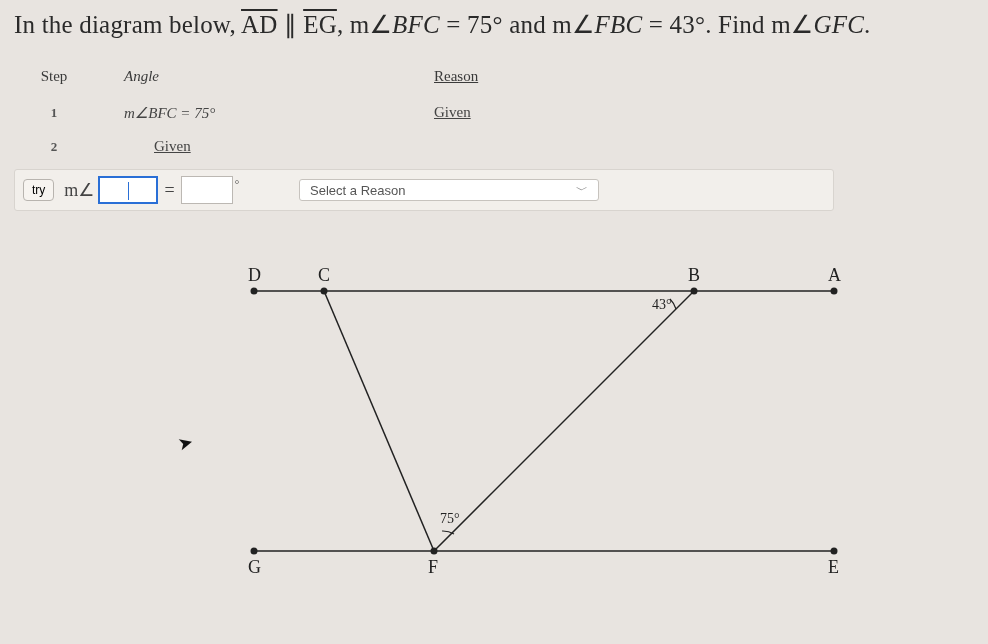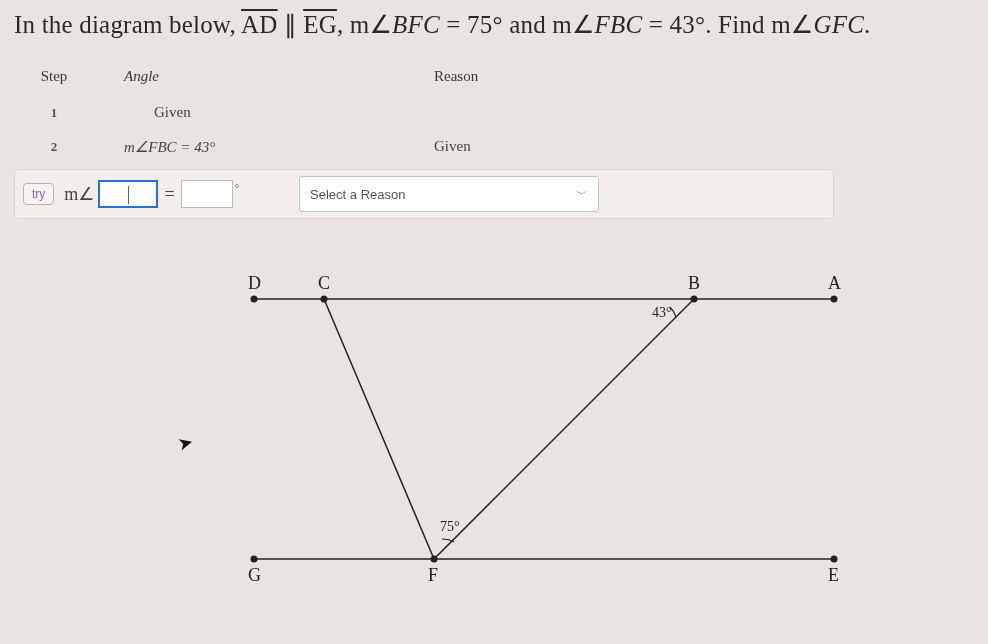--- a/index.html
+++ b/index.html
@@ -23,21 +23,21 @@
     font-size: 15px;
     color: #444;
   }
   .hdr-row, .data-row {
     display: flex;
     align-items: center;
     height: 34px;
   }
   .col-step { width: 80px; text-align: center; font-weight: bold; color:#555;}
   .col-angle { width: 280px; padding-left: 30px; font-style: italic; }
-  .col-reason { width: 340px; padding-left: 60px; }
+  .col-reason { width: 340px; padding-left: 60px; text-decoration: underline; }
   .hdr-row .col-step,
   .hdr-row .col-angle,
   .hdr-row .col-reason { font-weight: normal; color:#3a3a3a; }
   .hdr-row { height: 30px; margin-bottom:4px;}
   .data-row { border-top: 1px solid rgba(0,0,0,0); }
   .step-num { font-weight: bold; font-size:13px; color:#555;}
   .input-row {
     display: flex;
     align-items: center;
     background: #f2efeb;
@@ -47,21 +47,21 @@
     margin-top: 6px;
     width: 820px;
   }
   .try-btn {
     border: 1px solid #b8b4af;
     background: #f7f4f0;
     border-radius: 4px;
     font-size: 12px;
     padding: 3px 8px;
     font-family: Arial, sans-serif;
-    color: #8b5cf6;
+    color: #000000;
     cursor: pointer;
   }
   .m-angle {
     font-size: 18px;
     margin: 0 4px 0 10px;
   }
   .fillbox {
     display: inline-block;
     height: 28px;
     background: #fff;
@@ -69,21 +69,21 @@
     vertical-align: middle;
   }
   .fillbox.active { border: 2px solid #2a6fd6; }
   .fillbox.name { width: 60px; }
   .fillbox.val { width: 52px; }
   .eq { margin: 0 6px; font-size:18px;}
   .deg-sup { font-size:11px; vertical-align: top; margin-left:2px; position:relative; top:-6px;}
   .reason-select {
     margin-left: 60px;
     width: 300px;
-    height: 36px;
+    height: 22px;
     background: #fff;
     border: 1px solid #c7c3be;
     border-radius: 3px;
     display: flex;
     align-items: center;
     justify-content: space-between;
     padding: 0 10px;
     font-family: Arial, sans-serif;
     font-size: 13px;
     color: #555;
@@ -128,26 +128,26 @@
 
 <div class="table-area">
   <div class="hdr-row">
     <div class="col-step">Step</div>
     <div class="col-angle">Angle</div>
     <div class="col-reason">Reason</div>
   </div>
 
   <div class="data-row">
     <div class="col-step step-num">1</div>
+    <div class="col-angle">m∠BFC = 75°</div>
     <div class="col-reason">Given</div>
   </div>
 
   <div class="data-row">
     <div class="col-step step-num">2</div>
-    <div class="col-angle">m∠FBC = 43°</div>
     <div class="col-reason">Given</div>
   </div>
 
   <div class="input-row">
     <button class="try-btn">try</button>
     <span class="m-angle">m∠</span>
     <span class="fillbox name active"><span class="caret"></span></span>
     <span class="eq">=</span>
     <span class="fillbox val"></span>
     <span class="deg-sup">°</span>

